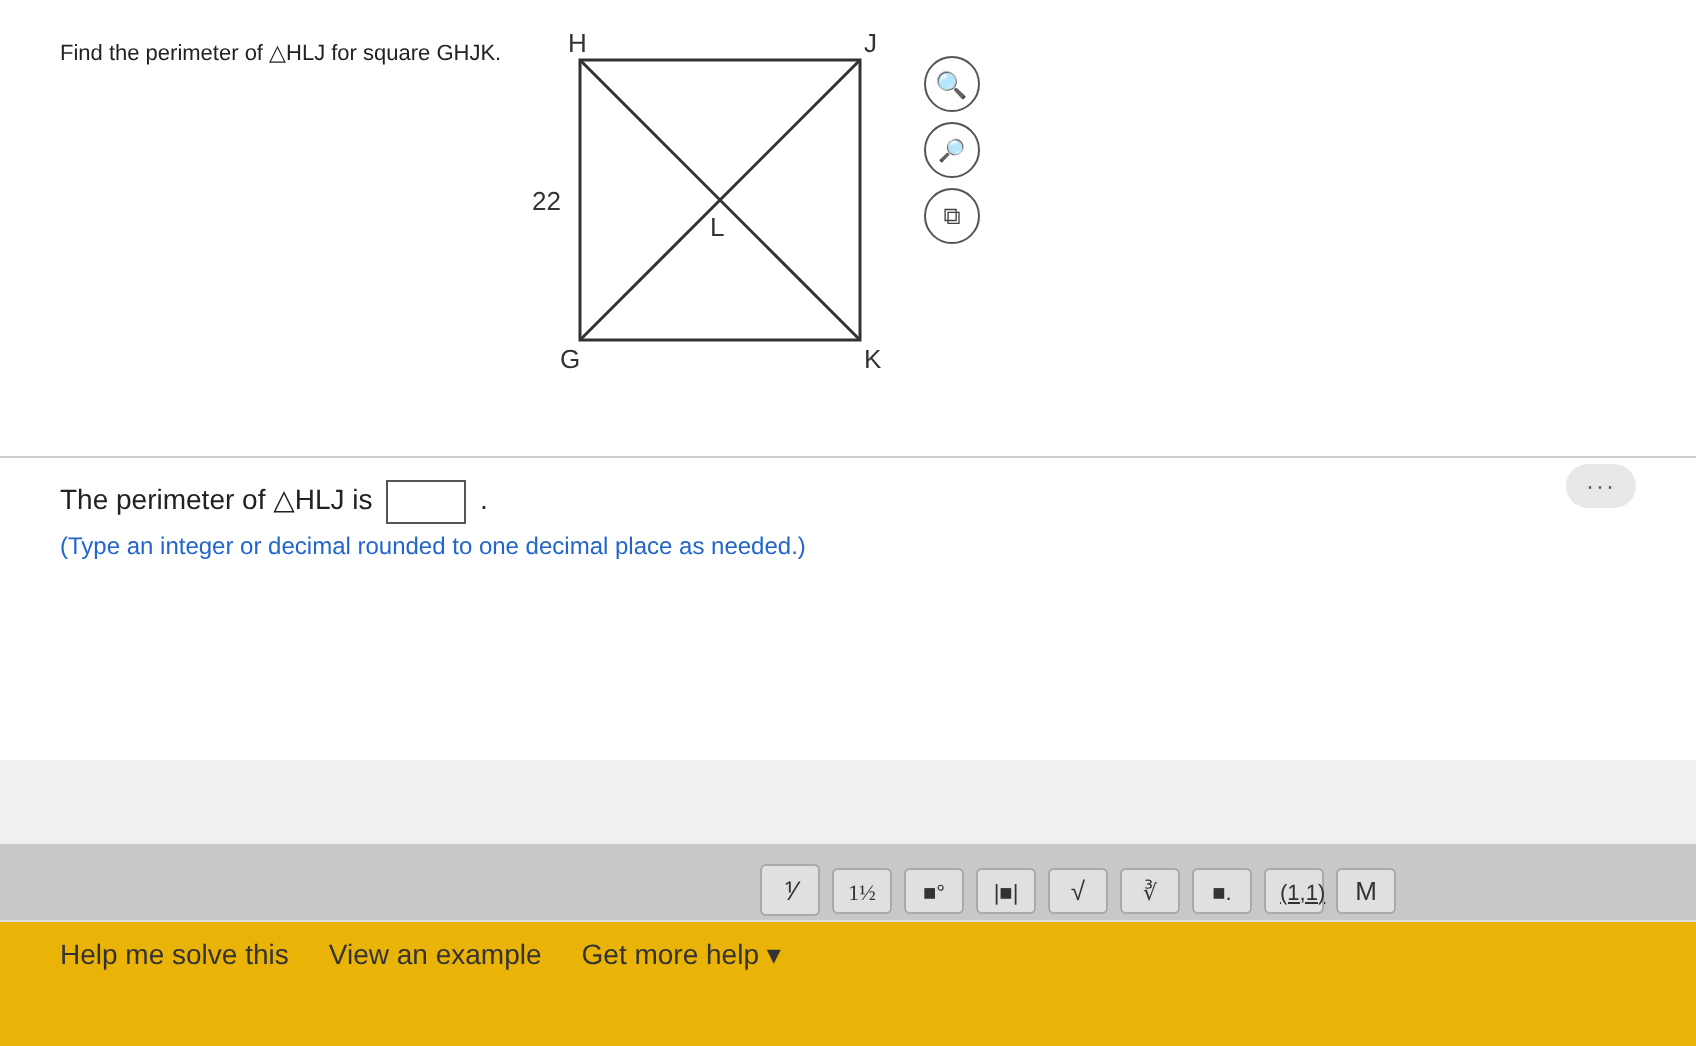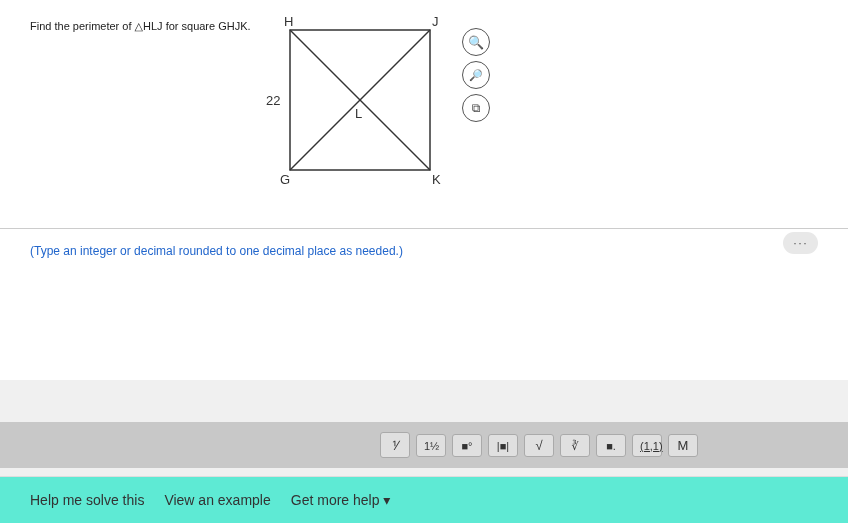--- a/index.html
+++ b/index.html
@@ -114,24 +114,24 @@
       color: #333;
       min-width: 30px;
       text-align: center;
     }
 
     .bottom-bar {
       position: absolute;
       bottom: 0;
       left: 0;
       right: 0;
-      height: 47px;
-      background: #5eead4;
+      height: 63px;
+      background: #eab308;
       display: flex;
-      align-items: center;
+      align-items: flex-start;
       padding: 0 30px;
       gap: 0;
       border-top: 1px solid #ddd;
     }
 
     .bottom-link {
       font-size: 14px;
       color: #333;
       cursor: pointer;
       padding: 8px 20px 8px 0;
@@ -188,31 +188,38 @@
     </div>
   </div>
 
   <div class="divider"></div>
 
   <button class="more-btn">
     <span>···</span>
   </button>
 
   <div class="answer-section">
+    <div class="answer-text">
+      <span>The perimeter of △HLJ is</span>
+      <span class="answer-input">
+        <input type="text" style="width: 38px; height: 20px; border: none; outline: none; font-size: 13px;">
+      </span>
+      <span>.</span>
+    </div>
     <div class="answer-hint">(Type an integer or decimal rounded to one decimal place as needed.)</div>
   </div>
 
 </div>
 
 <div class="toolbar">
   <button class="tool-btn">
     <span>⅟</span>
   </button>
   <button class="tool-btn">
-    <span style="font-size:11px;">1½</span>
+    <span style="font-size:11px;font-family:Liberation Serif, serif;">1½</span>
   </button>
   <button class="tool-btn">
     <span style="font-size:11px;">■°</span>
   </button>
   <button class="tool-btn">
     <span style="font-size:11px;">|■|</span>
   </button>
   <button class="tool-btn">
     <span>√</span>
   </button>

